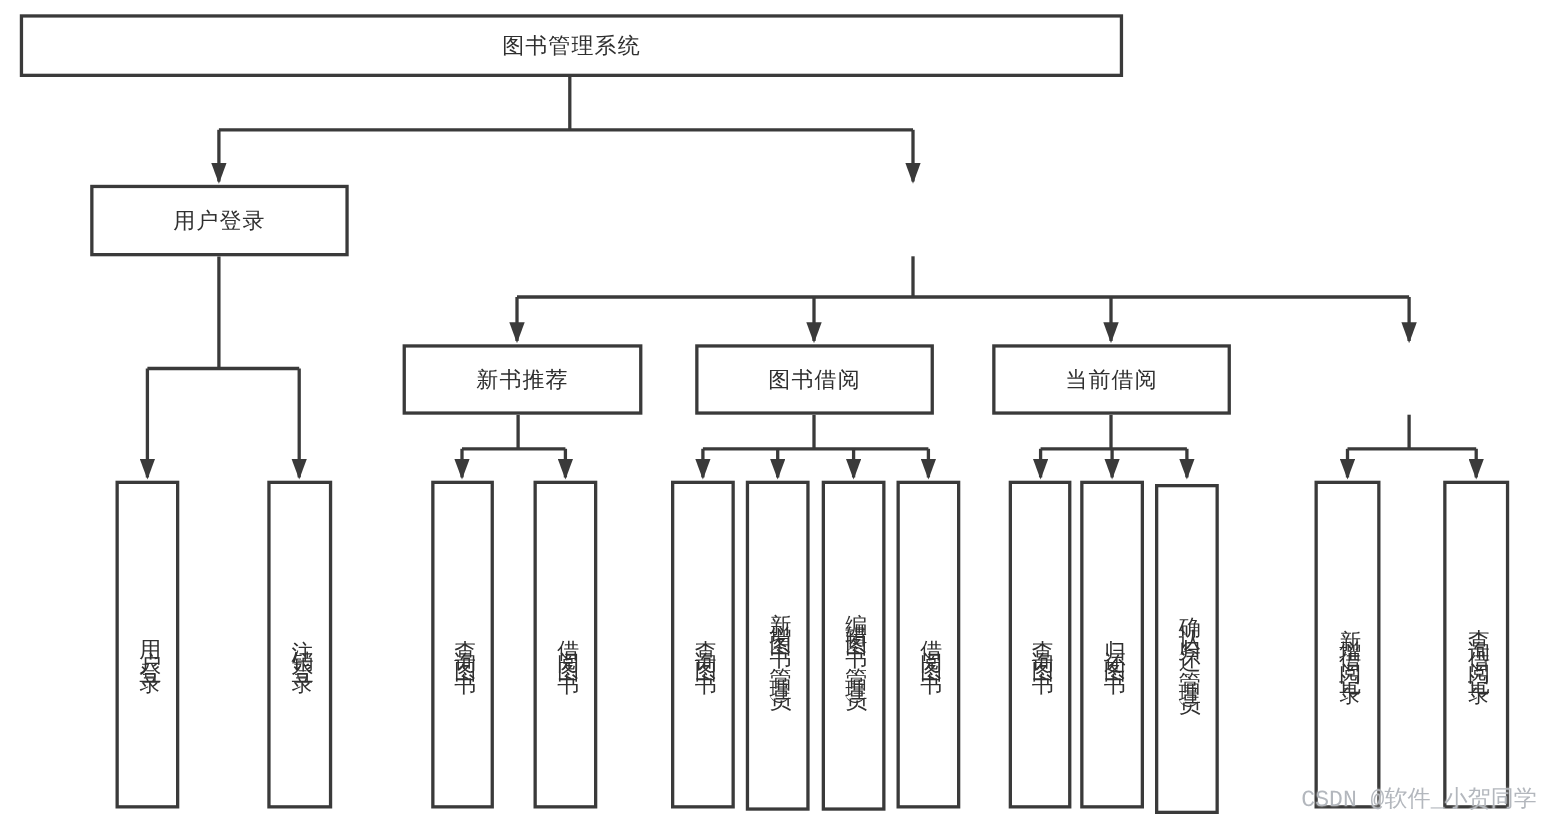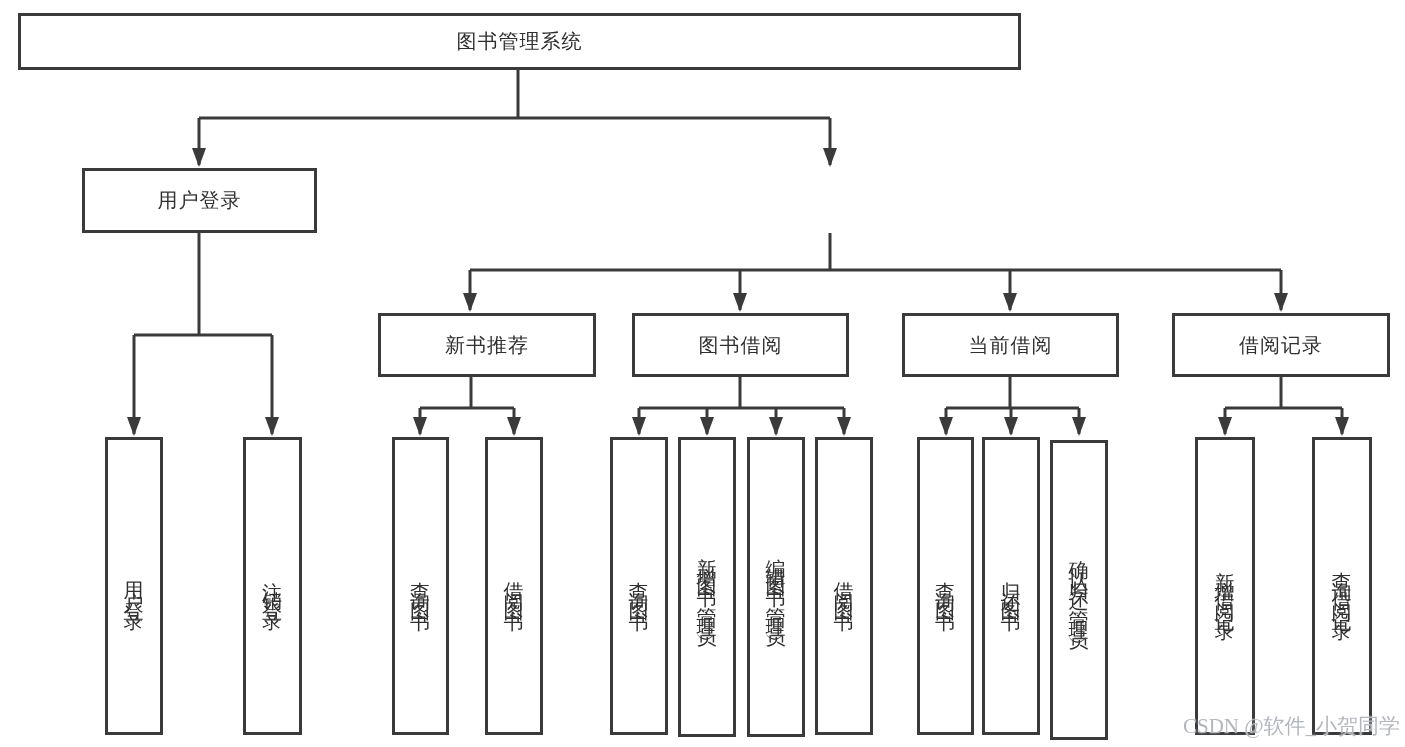--- a/index.html
+++ b/index.html
@@ -1,21 +1,21 @@
 <!DOCTYPE html>
 <html><head>
 <meta charset="utf-8">
 <style>
   html, body { margin: 0; padding: 0; background: #ffffff; }
   .canvas {
     position: relative;
     width: 1405px;
     height: 747px;
     background: #ffffff;
-    font-family: Liberation Serif, serif;
+    font-family: Liberation Mono, monospace;
     overflow: hidden;
   }
   .wires {
     position: absolute;
     left: 0; top: 0;
     z-index: 1;
   }
   .node {
     position: absolute;
     box-sizing: border-box;
@@ -118,24 +118,23 @@
         <path d="M1225 408 V434" marker-end="url(#arr)"></path>
         <path d="M1342 408 V434" marker-end="url(#arr)"></path>
       </g>
     </g>
   </svg>
 
   <div class="node h root" style="left:18px; top:13px; width:1003px; height:57px;">图书管理系统</div>
 
   <div class="node h" style="left:82px; top:168px; width:235px; height:65px;">用户登录</div>
 
-  <div class="node h" style="left:378px; top:313px; width:218px; height:64px;">新书推荐</div>
+  <div class="node h" style="left:366px; top:313px; width:218px; height:64px;">新书推荐</div>
   <div class="node h" style="left:632px; top:313px; width:217px; height:64px;">图书借阅</div>
   <div class="node h" style="left:902px; top:313px; width:217px; height:64px;">当前借阅</div>
-  <div class="node h" style="left:1172px; top:313px; width:218px; height:64px;">借阅记录</div>
 
   <div class="node leaf" style="left:105px; top:437px; width:58px; height:298px;">
     <span class="vtext">用户登录</span>
   </div>
   <div class="node leaf" style="left:243px; top:437px; width:59px; height:298px;">
     <span class="vtext">注销登录</span>
   </div>
 
   <div class="node leaf" style="left:392px; top:437px; width:57px; height:298px;">
     <span class="vtext">查询图书</span>

